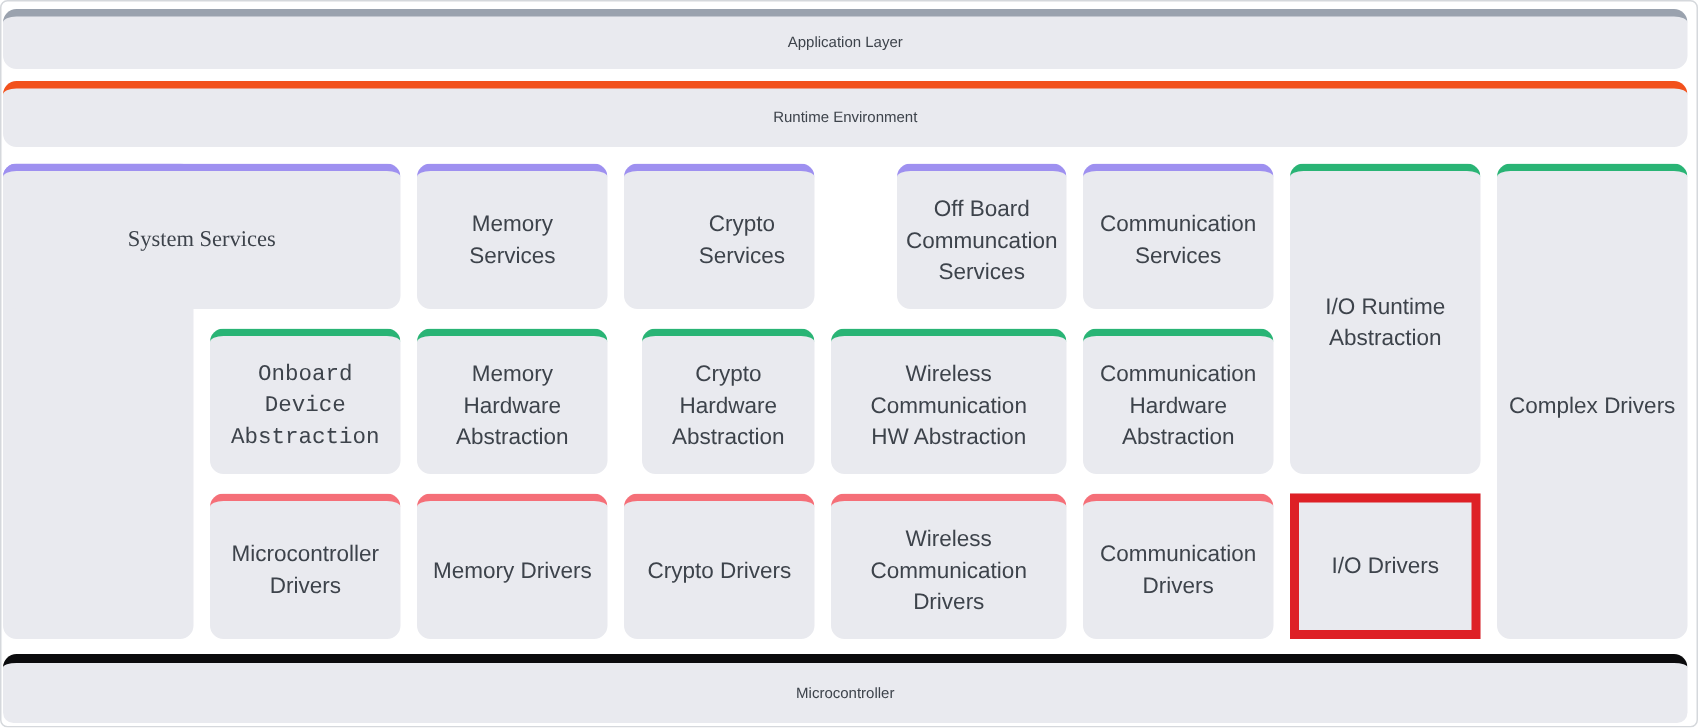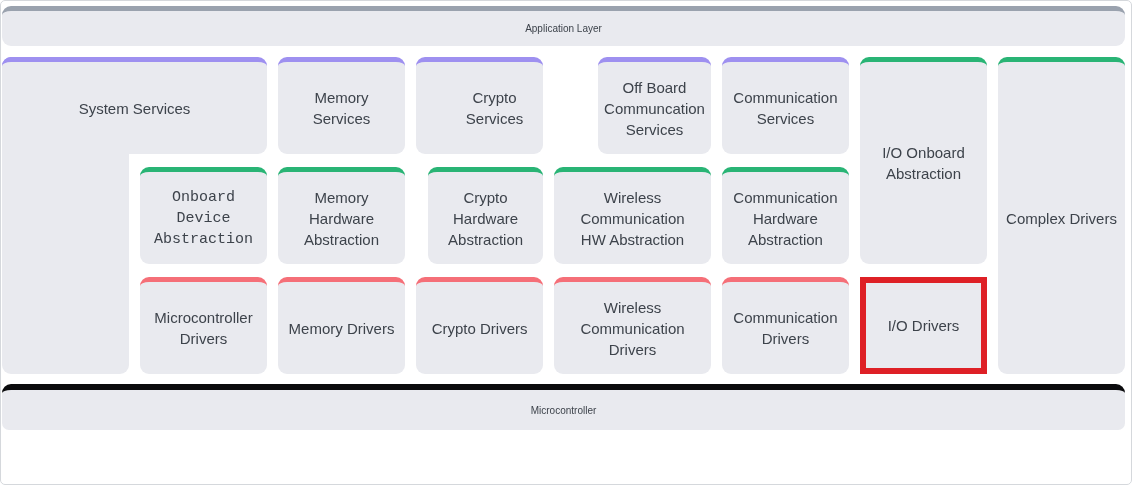--- a/index.html
+++ b/index.html
@@ -53,45 +53,48 @@
 </style>
 </head>
 <body>
 
 <div class="canvas">
 
   <div class="bar app" style="border-top-color: rgb(154, 162, 174);">
     <span>Application Layer</span>
   </div>
 
+  <div class="bar rte" style="border-top-color: rgb(242, 81, 28);">
+    <span>Runtime Environment</span>
+  </div>
 
   <div class="grid">
 
   <div class="cell" style="grid-area: 1 / 1 / span 3 / span 1; border-top-color: rgb(158, 144, 240);"></div>
-      <div class="cell" style="grid-area: 1 / 1 / span 1 / span 2; border-top-color: rgb(158, 144, 240);">
+      <div class="cell" style="grid-area: 1 / 1 / span 1 / span 2; border-top-color: rgb(158, 144, 240); font-family: Liberation Serif, serif;">
         <span class="cell-label">System Services</span>
       </div>
       <div class="cell" style="grid-area: 1 / 3 / span 1 / span 1; border-top-color: rgb(158, 144, 240);">
         <span class="cell-label">Memory
 Services</span>
       </div>
       <div class="cell" style="grid-area: 1 / 4 / span 1 / span 1; border-top-color: rgb(158, 144, 240); padding-left: 36px;">
         <span class="cell-label">Crypto Services</span>
       </div>
       <div class="cell" style="grid-area: 1 / 5 / span 1 / span 1; border-top-color: rgb(158, 144, 240); margin-left: 44px;">
         <span class="cell-label">Off Board
 Communcation
 Services</span>
       </div>
       <div class="cell" style="grid-area: 1 / 6 / span 1 / span 1; border-top-color: rgb(158, 144, 240);">
         <span class="cell-label">Communication
 Services</span>
       </div>
       <div class="cell" style="grid-area: 1 / 7 / span 2 / span 1; border-top-color: rgb(41, 180, 117);">
-        <span class="cell-label">I/O Onboard
+        <span class="cell-label">I/O Runtime
 Abstraction</span>
       </div>
       <div class="cell" style="grid-area: 1 / 8 / span 3 / span 1; border-top-color: rgb(41, 180, 117);">
         <span class="cell-label">Complex Drivers</span>
       </div>
       <div class="cell" style="grid-area: 2 / 2 / span 1 / span 1; border-top-color: rgb(41, 180, 117); font-family: Liberation Mono, monospace;">
         <span class="cell-label">Onboard Device
 Abstraction</span>
       </div>
       <div class="cell" style="grid-area: 2 / 3 / span 1 / span 1; border-top-color: rgb(41, 180, 117);">

